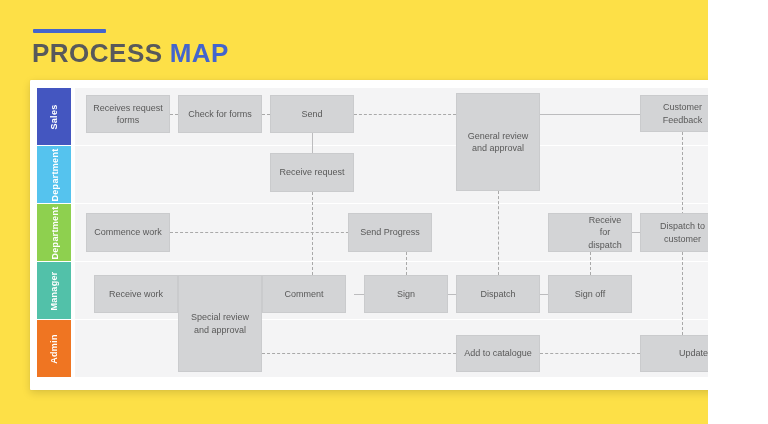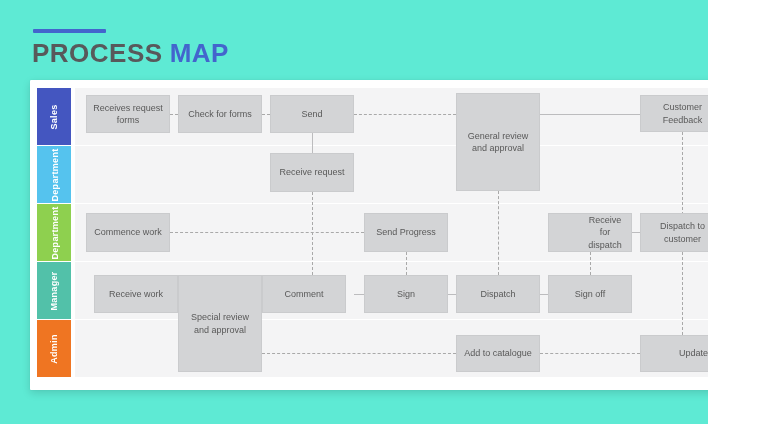--- a/index.html
+++ b/index.html
@@ -5,21 +5,21 @@
   html, body {
     margin: 0;
     padding: 0;
     background: #ffffff;
     font-family: "Liberation Sans", sans-serif;
   }
   .stage {
     position: relative;
     width: 708px;
     height: 424px;
-    background: #5eead4;
+    background: #fde047;
     overflow: hidden;
   }
   .accent-line {
     position: absolute;
     left: 33px;
     top: 29px;
     width: 73px;
     height: 4px;
     border-radius: 1px;
   }
@@ -143,21 +143,21 @@
       <div class="conn h solid" style="left: 510px; top: 214px; width: 8px;"></div>
       <div class="conn h dashed" style="left: 232px; top: 273px; width: 194px;"></div>
       <div class="conn h dashed" style="left: 510px; top: 273px; width: 100px;"></div>
       <div class="node" style="left: 56px; top: 15px; width: 84px; height: 38px;">Receives request forms</div>
       <div class="node" style="left: 148px; top: 15px; width: 84px; height: 38px;">Check for forms</div>
       <div class="node" style="left: 240px; top: 15px; width: 84px; height: 38px;">Send</div>
       <div class="node" style="left: 610px; top: 15px; width: 85px; height: 37px;">Customer Feedback</div>
       <div class="node" style="left: 426px; top: 13px; width: 84px; height: 98px;">General review and approval</div>
       <div class="node" style="left: 240px; top: 73px; width: 84px; height: 39px;">Receive request</div>
       <div class="node" style="left: 56px; top: 133px; width: 84px; height: 39px;">Commence work</div>
-      <div class="node" style="left: 334px; top: 133px; width: 84px; height: 39px; text-align: right;">Send Progress</div>
+      <div class="node" style="left: 318px; top: 133px; width: 84px; height: 39px; text-align: right;">Send Progress</div>
       <div class="node" style="left: 518px; top: 133px; width: 84px; height: 39px; padding-left: 36px;">Receive for dispatch</div>
       <div class="node" style="left: 610px; top: 133px; width: 85px; height: 39px;">Dispatch to customer</div>
       <div class="node" style="left: 64px; top: 195px; width: 84px; height: 38px;">Receive work</div>
       <div class="node" style="left: 148px; top: 195px; width: 84px; height: 97px;">Special review and approval</div>
       <div class="node" style="left: 232px; top: 195px; width: 84px; height: 38px;">Comment</div>
       <div class="node" style="left: 334px; top: 195px; width: 84px; height: 38px;">Sign</div>
       <div class="node" style="left: 426px; top: 195px; width: 84px; height: 38px; text-align: right;">Dispatch</div>
       <div class="node" style="left: 518px; top: 195px; width: 84px; height: 38px;">Sign off</div>
       <div class="node" style="left: 426px; top: 255px; width: 84px; height: 37px;">Add to catalogue</div>
       <div class="node" style="left: 610px; top: 255px; width: 85px; height: 37px; padding-left: 28px;">Update</div>

